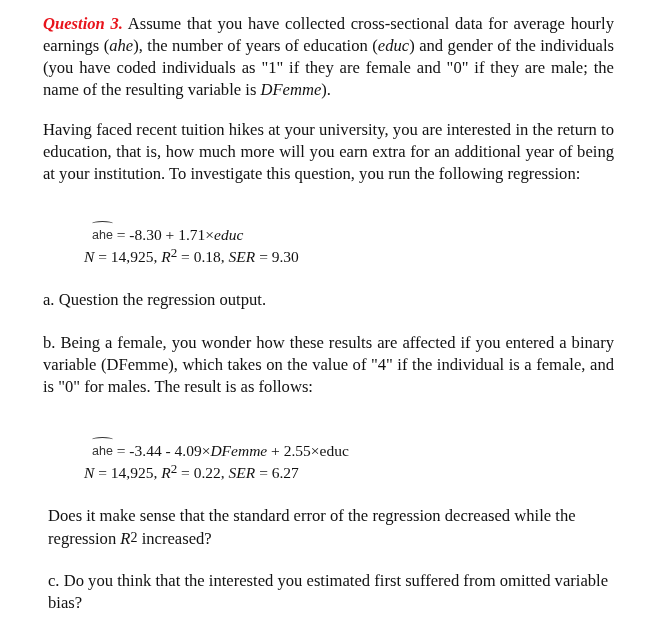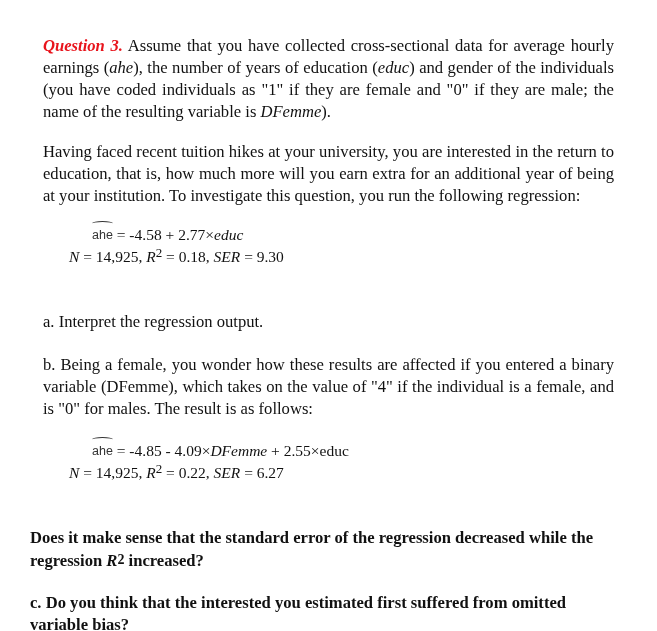--- a/index.html
+++ b/index.html
@@ -14,39 +14,38 @@
       overflow: hidden;
       font-family: "Liberation Serif", "DejaVu Serif", serif;
       color: #111111;
       font-size: 16.6px;
     }
     .block {
       position: absolute;
       left: 43px;
       width: 571px;
       line-height: 22px;
-      margin-top: 22px;
     }
     .justify {
       text-align: justify;
       text-align-last: left;
     }
     .q-label {
       color: #e8141c;
       font-style: italic;
       font-weight: bold;
     }
     .it { font-style: italic; }
     .eq {
       position: absolute;
       left: 92px;
       line-height: 22px;
       font-size: 15.5px;
     }
-    .eq2 { left: 69px; }
+    .eq2 { left: 84px; }
     .hat {
       display: inline-block;
       position: relative;
       font-family: "Liberation Sans", "DejaVu Sans", sans-serif;
       font-size: 12.5px;
       color: #333;
       padding-top: 2px;
       vertical-align: 1px;
     }
     .hat::before {
@@ -61,44 +60,44 @@
     }
     sup.r2 {
       font-size: 13px;
       vertical-align: 5px;
       line-height: 0;
     }
     .r2inline {
       font-size: 14px;
       vertical-align: 2px;
     }
-    .block.b2 { left: 30px; width: 580px; font-weight: bold; }
+    .block.b2 { left: 48px; width: 580px; }
   </style>
 </head>
 <body>
 
 <div class="block justify" style="top:13px;">
   <span class="q-label">Question 3.</span><span> Assume that you have collected cross-sectional data for average hourly earnings (</span><span class="it">ahe</span><span>), the number of years of education (</span><span class="it">educ</span><span>) and gender of the individuals (you have coded individuals as "1" if they are female and "0" if they are male; the name of the resulting variable is </span><span class="it">DFemme</span><span>).</span>
 </div>
 
 <div class="block justify" style="top:119px;">Having faced recent tuition hikes at your university, you are interested in the return to education, that is, how much more will you earn extra for an additional year of being at your institution. To investigate this question, you run the following regression:</div>
 
 <div class="eq" style="top:222px;">
-  <span class="hat">ahe</span><span> = -4.58 + 2.77×</span><span class="it">educ</span>
+  <span class="hat">ahe</span><span> = -8.30 + 1.71×</span><span class="it">educ</span>
 </div>
 <div class="eq eq2" style="top:246px;">
   <span class="it">N</span><span> = 14,925, </span><span class="it">R</span><sup class="r2">2</sup><span> = 0.18, </span><span class="it">SER</span><span> = 9.30</span>
 </div>
 
-<div class="block" style="top:289px;">a. Interpret the regression output.</div>
+<div class="block" style="top:289px;">a. Question the regression output.</div>
 
 <div class="block justify" style="top:332px;">b. Being a female, you wonder how these results are affected if you entered a binary variable (DFemme), which takes on the value of "4" if the individual is a female, and is "0" for males. The result is as follows:</div>
 
 <div class="eq" style="top:438px;">
-  <span class="hat">ahe</span><span> = -4.85 - 4.09×</span><span class="it">DFemme</span><span> + 2.55×educ</span>
+  <span class="hat">ahe</span><span> = -3.44 - 4.09×</span><span class="it">DFemme</span><span> + 2.55×educ</span>
 </div>
 <div class="eq eq2" style="top:462px;">
   <span class="it">N</span><span> = 14,925, </span><span class="it">R</span><sup class="r2">2</sup><span> = 0.22, </span><span class="it">SER</span><span> = 6.27</span>
 </div>
 
 <div class="block b2" style="top:505px;">
   <span>Does it make sense that the standard error of the regression decreased while the regression </span><span class="it">R</span><span class="r2inline">2</span><span> increased?</span>
 </div>
 
 <div class="block b2" style="top:570px;">c. Do you think that the interested you estimated first suffered from omitted variable bias?</div>

